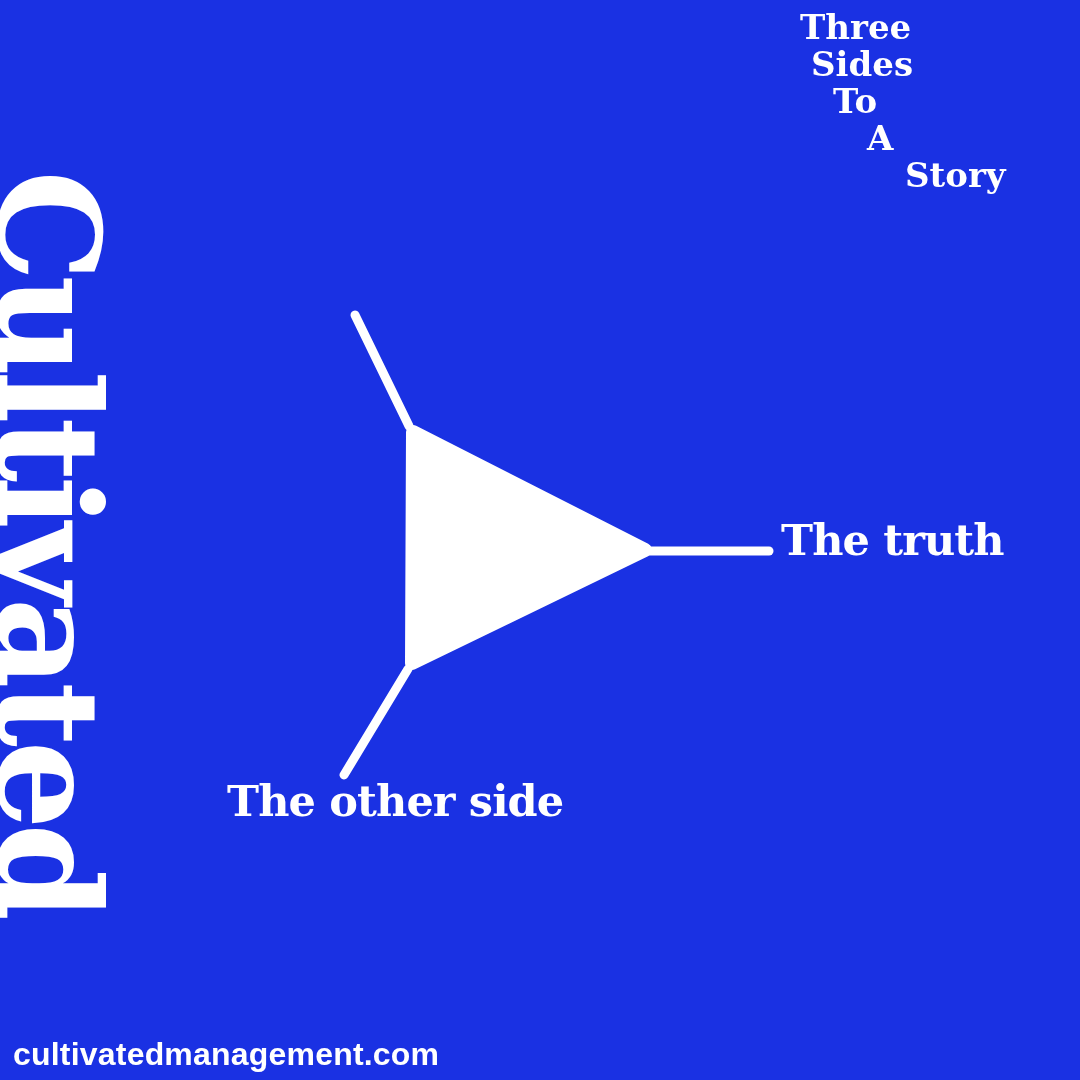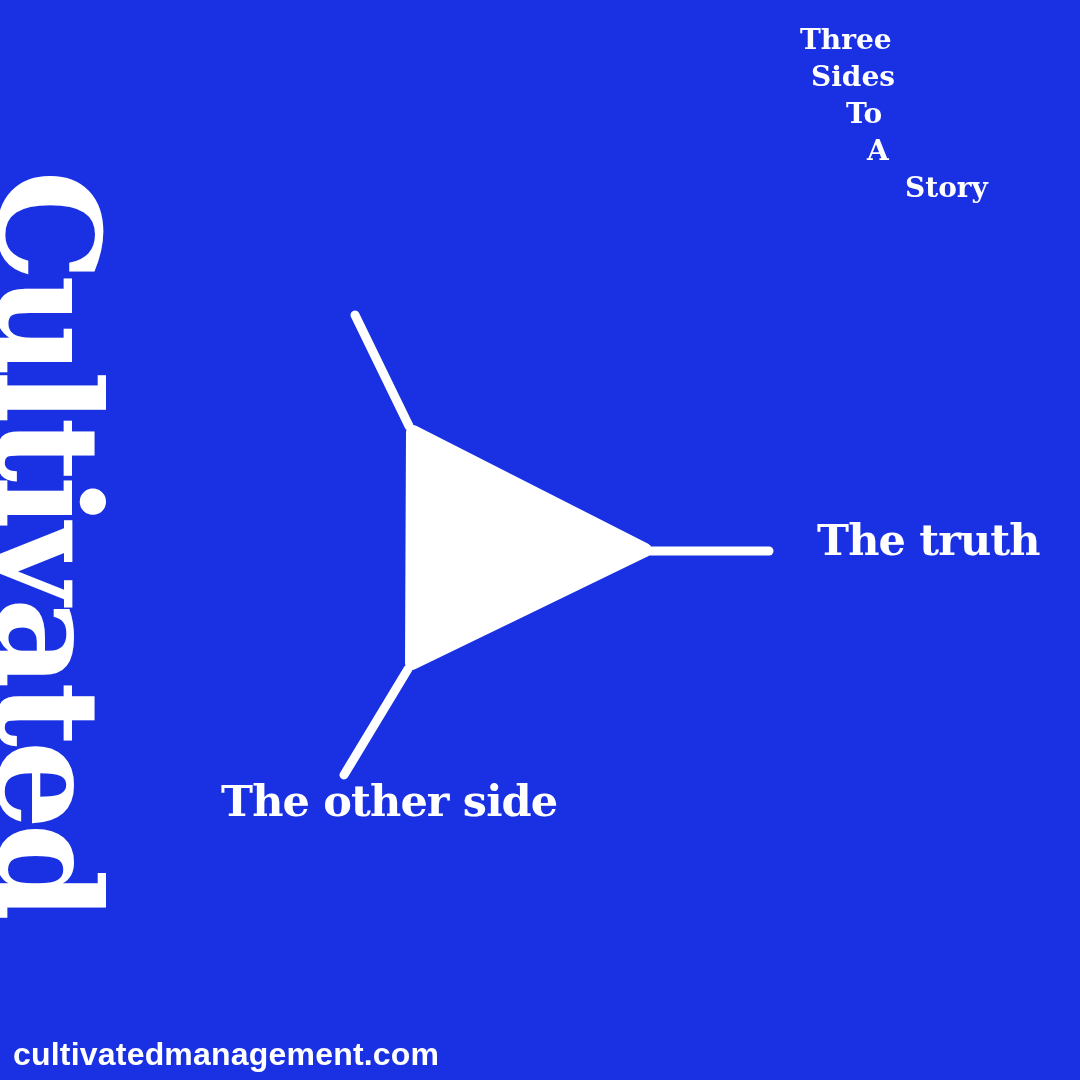--- a/index.html
+++ b/index.html
@@ -30,29 +30,29 @@
     font-size: 140px;
     line-height: 1;
     letter-spacing: -0.045em;
     white-space: nowrap;
   }
 
   
   .poster-title {
     position: absolute;
     left: 800px;
-    top: 21px;
+    top: 9px;
     font-weight: 700;
-    font-size: 28px;
+    font-size: 34px;
     line-height: 37px;
     white-space: nowrap;
   }
   .poster-title .t0 { margin-left: 0; }
   .poster-title .t1 { margin-left: 11px; }
-  .poster-title .t2 { margin-left: 46px; }
+  .poster-title .t2 { margin-left: 33px; }
   .poster-title .t3 { margin-left: 67px; }
   .poster-title .t4 { margin-left: 105px; }
   .title-line { display: block; }
 
   
   .diagram-svg {
     position: absolute;
     left: 0; top: 0;
     width: 1080px;
     height: 1080px;
@@ -61,22 +61,22 @@
   
   .diagram-label {
     position: absolute;
     font-weight: 700;
     font-size: 43px;
     line-height: 1;
     letter-spacing: -0.02em;
     white-space: nowrap;
   }
   .label-their-side   { left: 277px; top: 251px; }
-  .label-the-truth    { left: 781px; top: 519px; margin-left: 36px; }
-  .label-the-other-side { left: 221px; top: 780px; }
+  .label-the-truth    { left: 781px; top: 519px; }
+  .label-the-other-side { left: 227px; top: 780px; }
 
   
   .website-url {
     position: absolute;
     left: 13px;
     top: 1036px;
     font-family: "Liberation Sans", "DejaVu Sans", sans-serif;
     font-weight: 700;
     font-size: 32px;
     letter-spacing: 0.2px;

